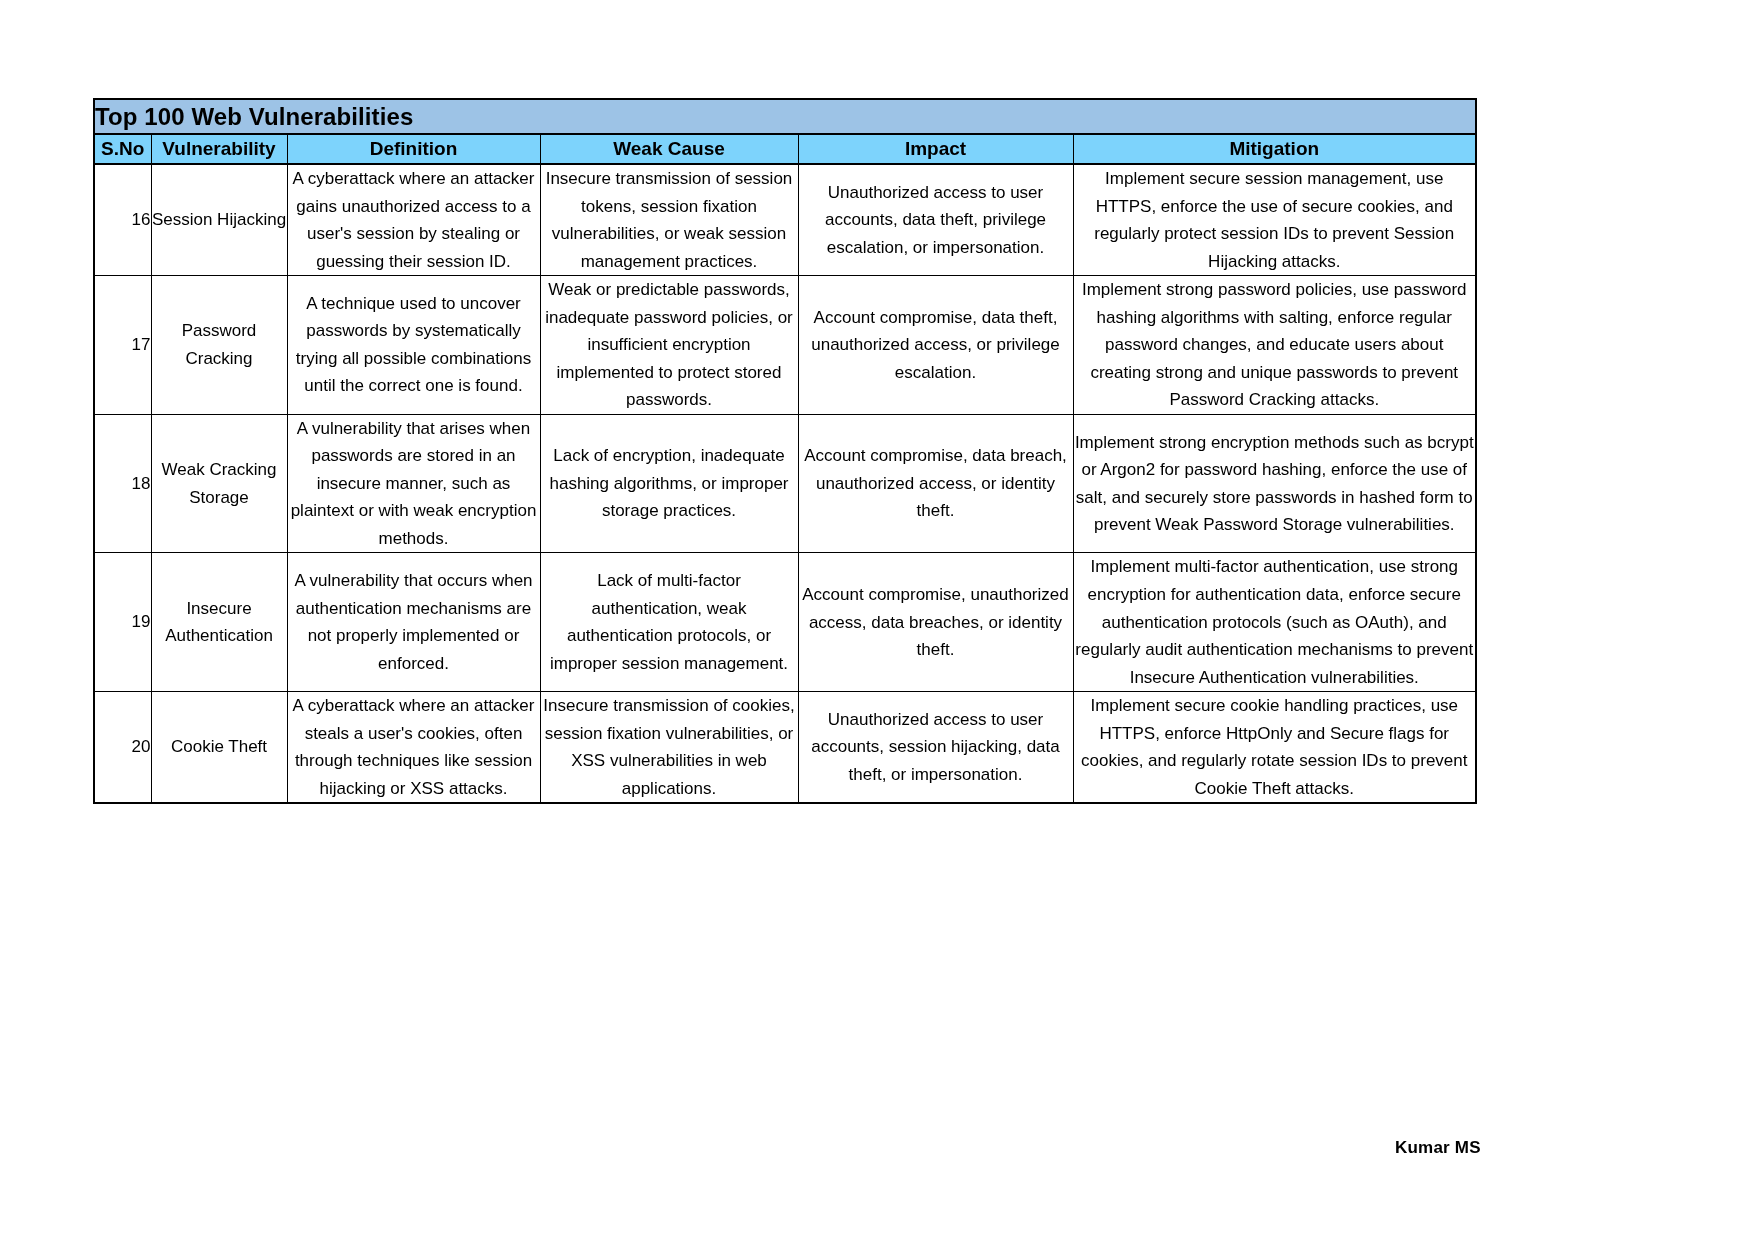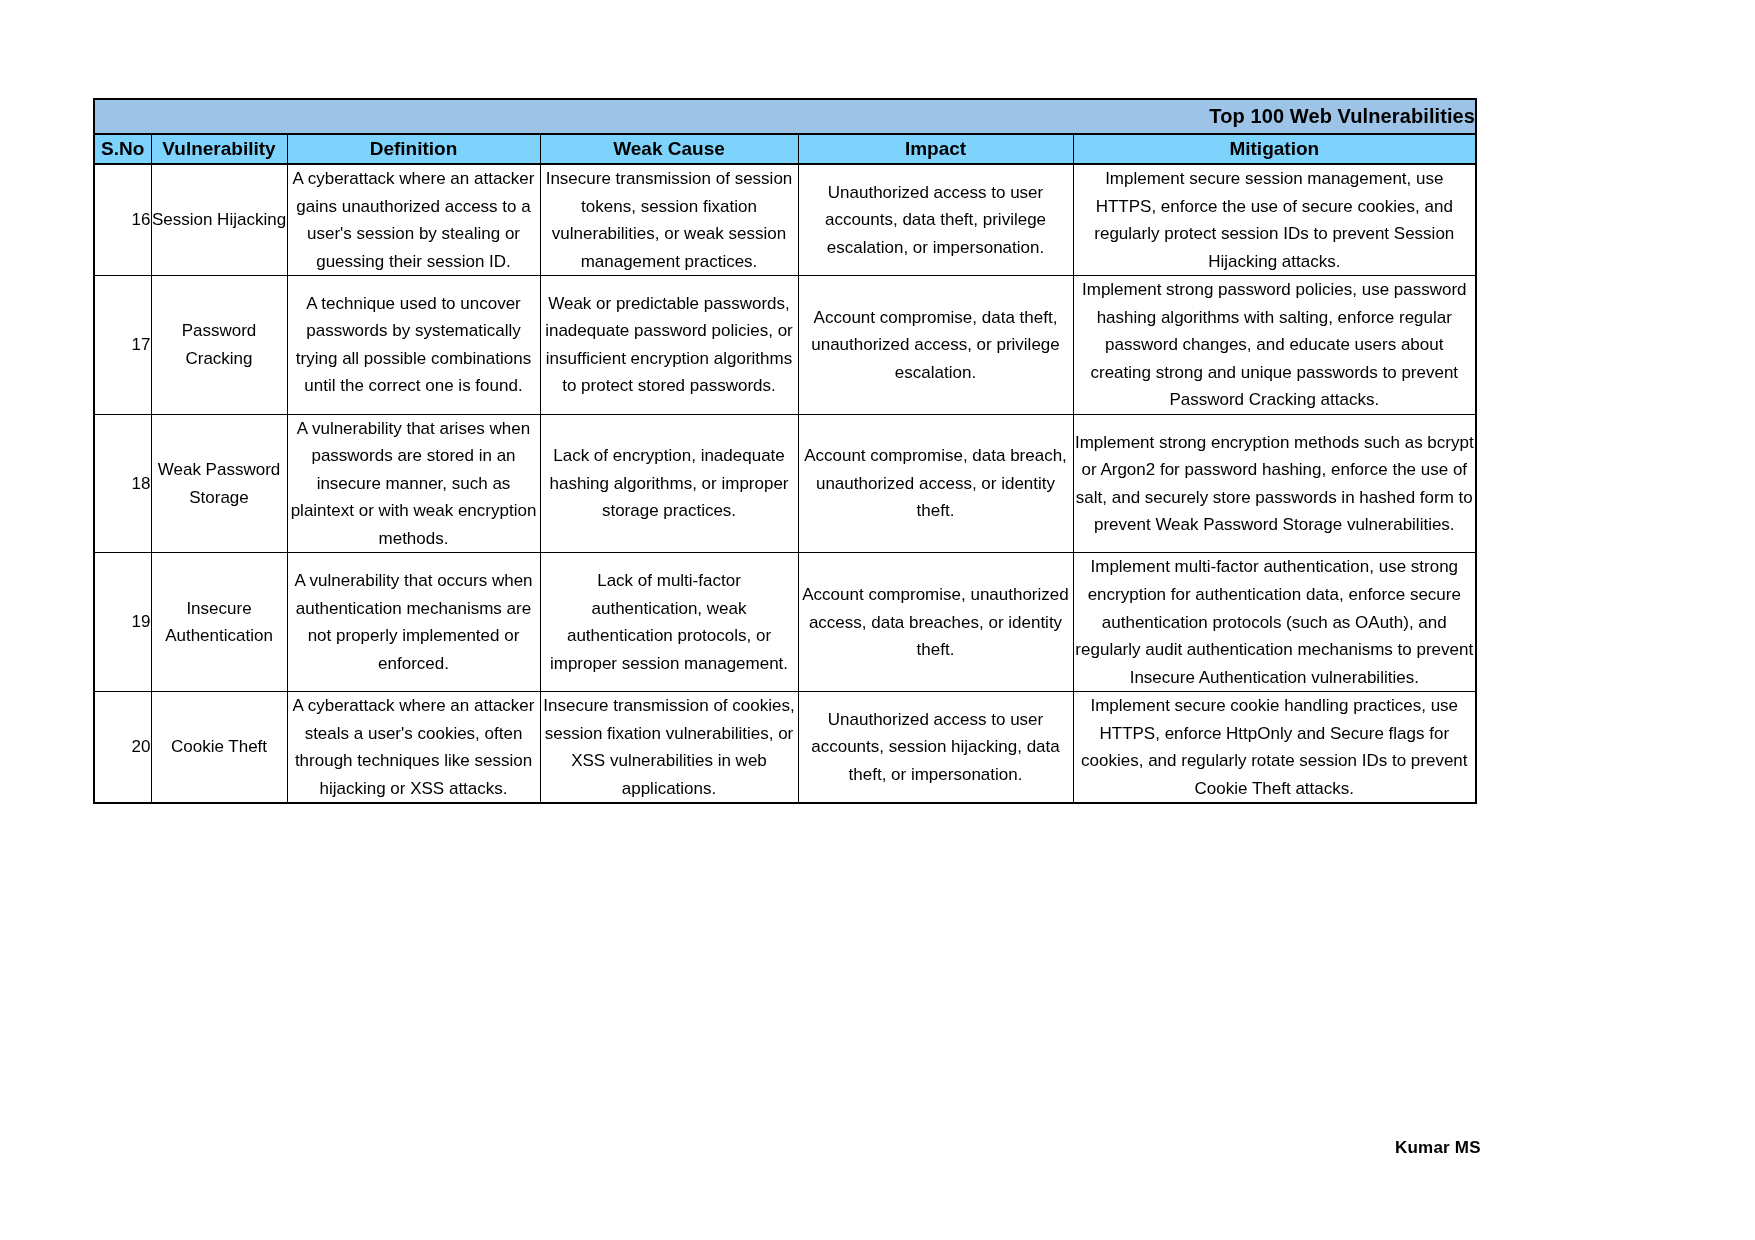--- a/index.html
+++ b/index.html
@@ -42,23 +42,23 @@
 
   table.vuln-table td,
   table.vuln-table th {
     border: 1px solid #000000;
     padding: 0;
     vertical-align: middle;
   }
 
   .title-cell {
     background: #9dc3e6;
-    text-align: right;
+    text-align: left;
     font-weight: bold;
-    font-size: 20px;
+    font-size: 24px;
     height: 33px;
     letter-spacing: 0.1px;
     border-bottom: 2px solid #000 !important;
     margin-left: 44px;
   }
 
   .head-cell {
     background: #7dd3fc;
     text-align: center;
     font-weight: bold;
@@ -137,28 +137,28 @@
           <td class="cell">A cyberattack where an attacker gains unauthorized access to a user's session by stealing or guessing their session ID.</td>
           <td class="cell">Insecure transmission of session tokens, session fixation vulnerabilities, or weak session management practices.</td>
           <td class="cell">Unauthorized access to user accounts, data theft, privilege escalation, or impersonation.</td>
           <td class="cell">Implement secure session management, use HTTPS, enforce the use of secure cookies, and regularly protect session IDs to prevent Session Hijacking attacks.</td>
         </tr>
 
         <tr>
           <td class="cell-sno">17</td>
           <td class="cell-vuln">Password Cracking</td>
           <td class="cell">A technique used to uncover passwords by systematically trying all possible combinations until the correct one is found.</td>
-          <td class="cell">Weak or predictable passwords, inadequate password policies, or insufficient encryption algorithms to protect stored passwords.</td>
+          <td class="cell">Weak or predictable passwords, inadequate password policies, or insufficient encryption implemented to protect stored passwords.</td>
           <td class="cell">Account compromise, data theft, unauthorized access, or privilege escalation.</td>
           <td class="cell">Implement strong password policies, use password hashing algorithms with salting, enforce regular password changes, and educate users about creating strong and unique passwords to prevent Password Cracking attacks.</td>
         </tr>
 
         <tr>
           <td class="cell-sno">18</td>
-          <td class="cell-vuln">Weak Password Storage</td>
+          <td class="cell-vuln">Weak Cracking Storage</td>
           <td class="cell">A vulnerability that arises when passwords are stored in an insecure manner, such as plaintext or with weak encryption methods.</td>
           <td class="cell">Lack of encryption, inadequate hashing algorithms, or improper storage practices.</td>
           <td class="cell">Account compromise, data breach, unauthorized access, or identity theft.</td>
           <td class="cell">Implement strong encryption methods such as bcrypt or Argon2 for password hashing, enforce the use of salt, and securely store passwords in hashed form to prevent Weak Password Storage vulnerabilities.</td>
         </tr>
 
         <tr>
           <td class="cell-sno">19</td>
           <td class="cell-vuln">Insecure Authentication</td>
           <td class="cell">A vulnerability that occurs when authentication mechanisms are not properly implemented or enforced.</td>

